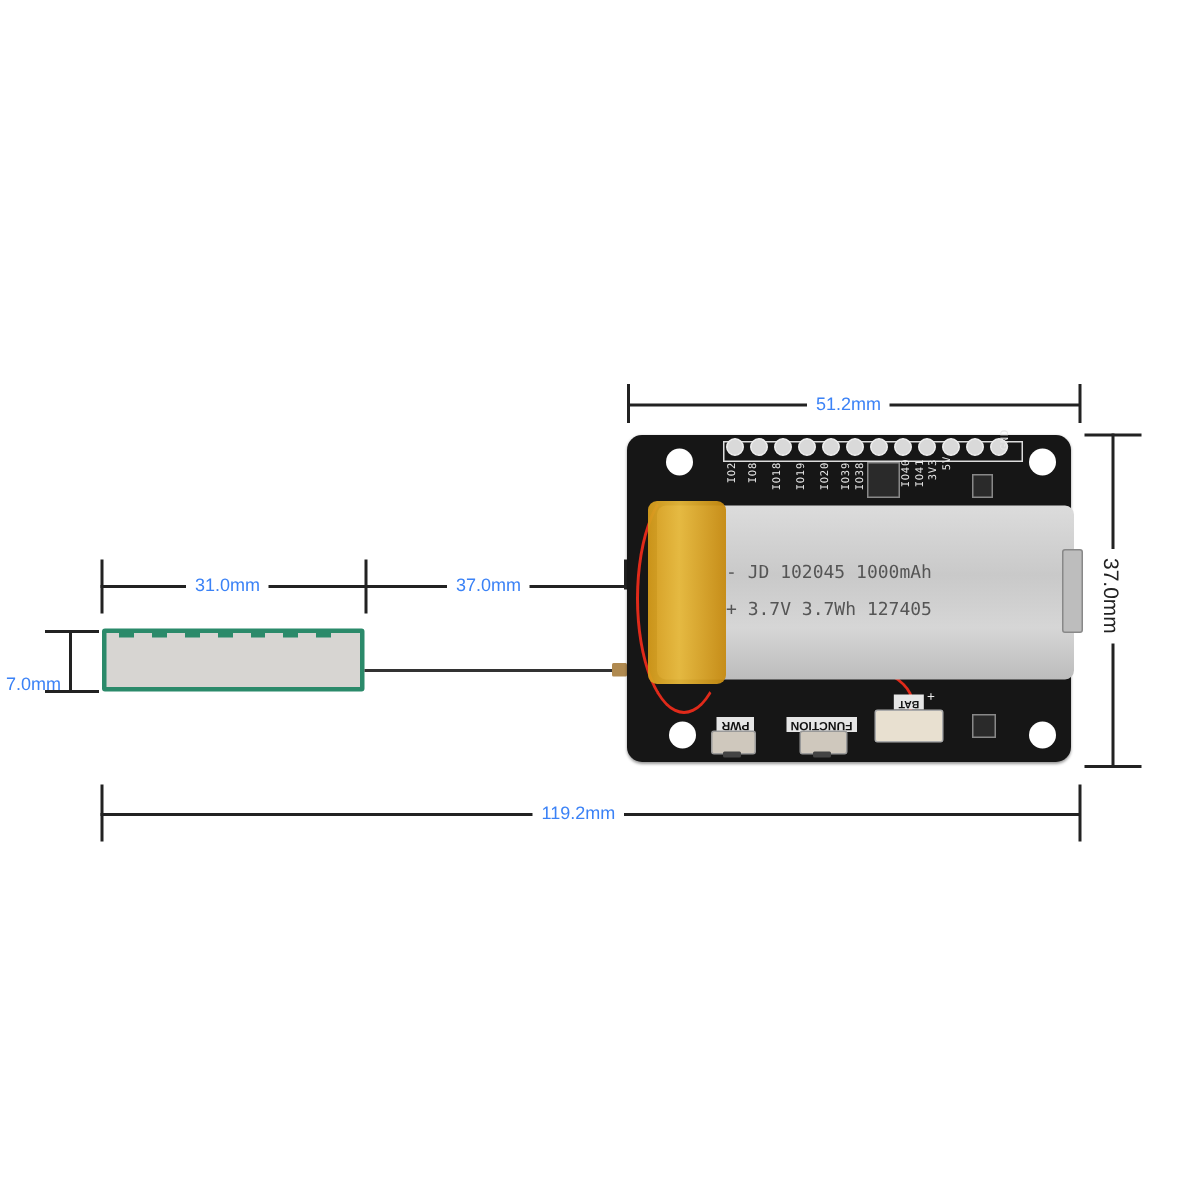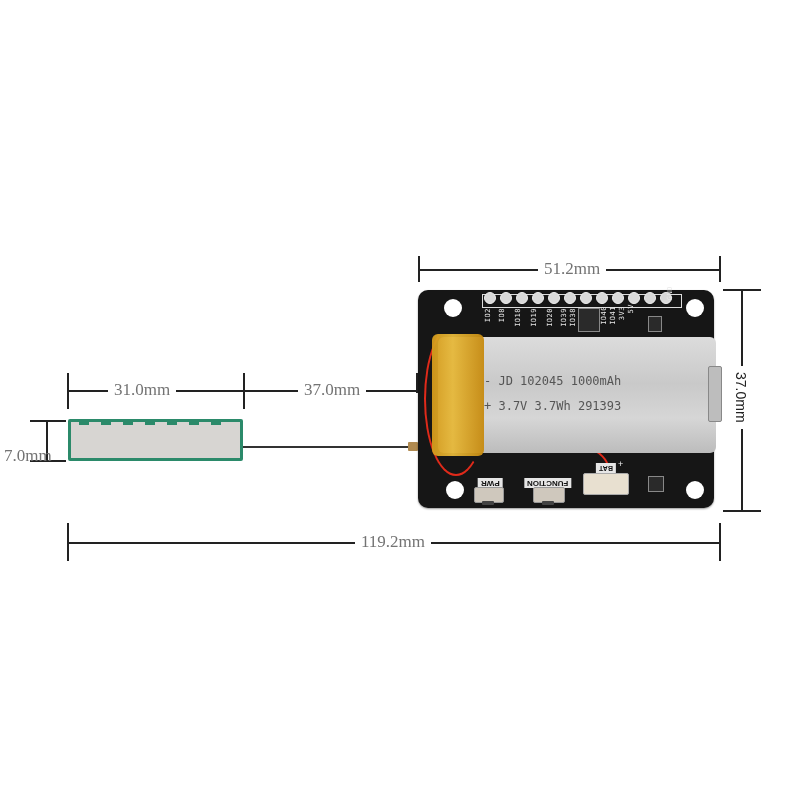--- a/index.html
+++ b/index.html
@@ -1,20 +1,20 @@
 <!DOCTYPE html>
 <html><head>
 <meta charset="utf-8">
 <style>
   html,body{margin:0;padding:0;background:#fff;}
   body{width:800px;height:800px;position:relative;overflow:hidden;font-family:"Liberation Sans",sans-serif;color:#222;}
   .abs{position:absolute;}
   .hline{position:absolute;height:1.5px;background:#222;}
   .vline{position:absolute;width:1.5px;background:#222;}
-  .dimlabel{position:absolute;font-size:17px;color:#737373;background:#fff;padding:0 6px;line-height:16px;white-space:nowrap;font-family:Liberation Serif, serif;}
+  .dimlabel{position:absolute;font-size:12px;color:#3b82f6;background:#fff;padding:0 6px;line-height:16px;white-space:nowrap;}
   .vlabel{position:absolute;font-size:14px;color:#222;background:#fff;padding:6px 0;writing-mode:vertical-rl;line-height:16px;}
   
   .antenna{position:absolute;left:68px;top:419px;width:175px;height:42px;background:#d7d5d2;border:3px solid #2b8a6a;box-sizing:border-box;border-radius:2px;}
   .antenna .ticks{position:absolute;left:8px;right:8px;top:0;height:3px;background:repeating-linear-gradient(90deg,#2b8a6a 0 10px,transparent 10px 22px);}
   .cable{position:absolute;left:243px;top:446px;width:170px;height:2px;background:#333;}
   .connector{position:absolute;left:408px;top:442px;width:10px;height:9px;background:#b08a50;border-radius:1px;}
   
   .board{position:absolute;left:418px;top:290px;width:296px;height:218px;background:#161616;border-radius:10px;box-shadow:0 1px 2px rgba(0,0,0,.4);}
   .hole{position:absolute;width:18px;height:18px;border-radius:50%;background:#fff;}
   .header{position:absolute;left:482px;top:294px;width:198px;height:12px;border:1px solid #ddd;}
@@ -41,21 +41,21 @@
 
 <div class="hline" style="left:723px;top:289px;width:38px;"></div>
 <div class="hline" style="left:723px;top:510px;width:38px;"></div>
 <div class="vline" style="left:741px;top:289px;height:222px;"></div>
 <div class="vlabel" style="left:733px;top:366px;">37.0mm</div>
 
 <div class="vline" style="left:67px;top:373px;height:36px;"></div>
 <div class="vline" style="left:243px;top:373px;height:36px;"></div>
 <div class="vline" style="left:416px;top:373px;height:20px;"></div>
 <div class="hline" style="left:67px;top:390px;width:350px;"></div>
-<div class="dimlabel" style="left:108px;top:382px;">31.0mm</div>
+<div class="dimlabel" style="left:124px;top:382px;">31.0mm</div>
 <div class="dimlabel" style="left:298px;top:382px;">37.0mm</div>
 
 <div class="hline" style="left:30px;top:420px;width:36px;"></div>
 <div class="hline" style="left:30px;top:460px;width:36px;"></div>
 <div class="vline" style="left:46px;top:420px;height:41px;"></div>
 <div class="dimlabel" style="left:2px;top:448px;padding:0 2px;background:transparent;">7.0mm</div>
 
 <div class="vline" style="left:67px;top:523px;height:38px;"></div>
 <div class="vline" style="left:719px;top:523px;height:38px;"></div>
 <div class="hline" style="left:67px;top:542px;width:653px;"></div>
@@ -102,21 +102,21 @@
 
 <div class="chip" style="left:578px;top:308px;width:20px;height:22px;"></div>
 <div class="chip" style="left:648px;top:316px;width:12px;height:14px;"></div>
 
 <div class="wire-red" style="left:424px;top:322px;width:60px;height:150px;border-right-color:transparent;border-top-color:transparent;"></div>
 <div class="wire-red" style="left:455px;top:436px;width:150px;height:60px;border-left-color:transparent;border-bottom-color:transparent;"></div>
 
 <div class="battery"></div>
 <div class="kapton"></div>
 <div class="batt-text" style="top:374px;">- JD 102045 1000mAh</div>
-<div class="batt-text" style="top:399px;">+ 3.7V 3.7Wh 291393</div>
+<div class="batt-text" style="top:399px;">+ 3.7V 3.7Wh 127405</div>
 <div class="usbc"></div>
 
 <div class="btn-label" style="left:478px;top:478px;">PWR</div>
 <div class="switch" style="left:474px;top:487px;width:28px;height:14px;"></div>
 <div class="switch-knob" style="left:482px;top:501px;width:12px;height:4px;"></div>
 
 <div class="btn-label" style="left:524px;top:478px;">FUNCTION</div>
 <div class="switch" style="left:533px;top:487px;width:30px;height:14px;"></div>
 <div class="switch-knob" style="left:542px;top:501px;width:12px;height:4px;"></div>
 

